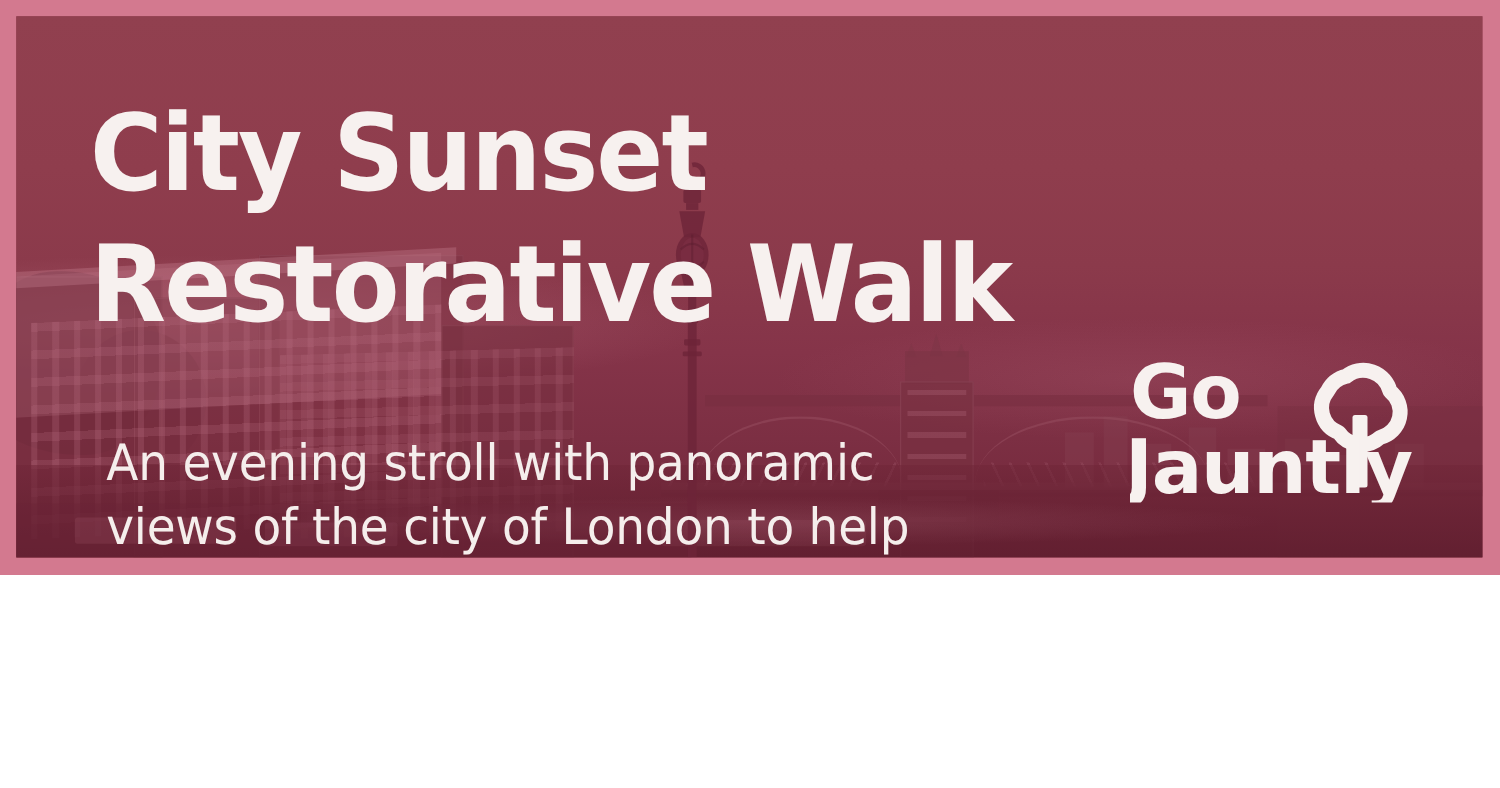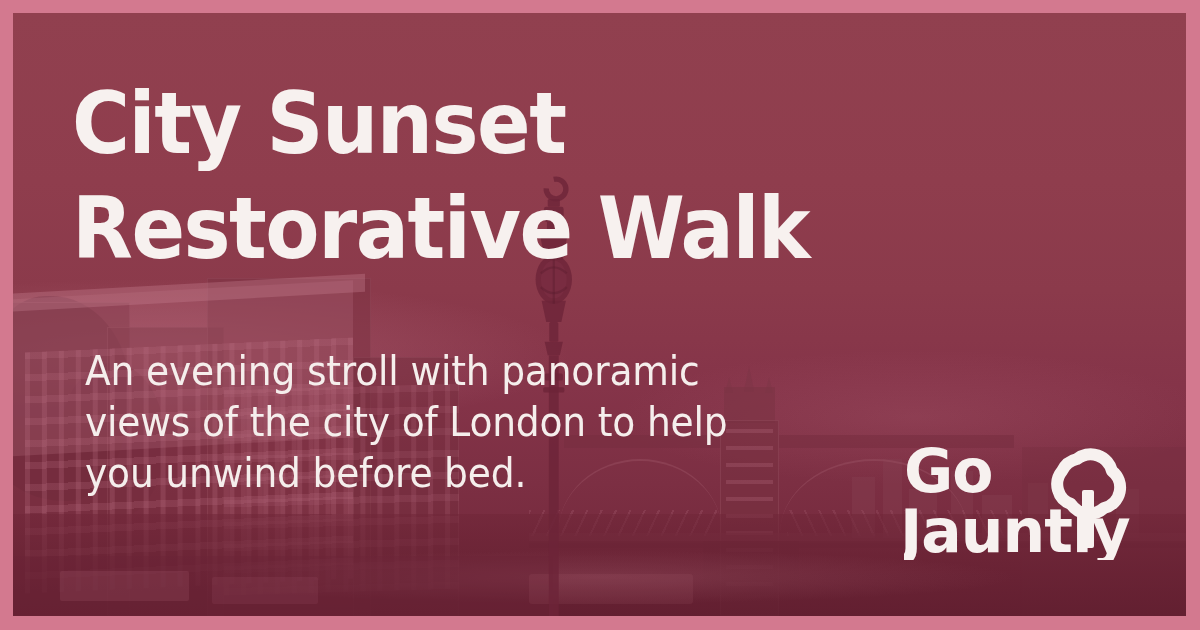--- a/index.html
+++ b/index.html
@@ -10,21 +10,21 @@
   body {
     width: 1200px;
     height: 630px;
     overflow: hidden;
     font-family: "Liberation Sans", sans-serif;
   }
 
   #card {
     position: relative;
     width: 1200px;
-    height: 630px;
+    height: 460px;
     box-sizing: border-box;
     background: #d3798f;
     padding: 13px 14px 14px 13px;
     overflow: hidden;
   }
 
   #stage {
     position: relative;
     width: 100%;
     height: 100%;
@@ -389,21 +389,21 @@
     letter-spacing: -0.2px;
     transform: scaleX(0.94);
     transform-origin: left top;
     white-space: pre-line;
   }
 
   
   #logo {
     position: absolute;
     right: 50px;
-    bottom: 56px;
+    bottom: 44px;
     width: 232px;
     height: 128px;
   }
   #logo svg { width: 100%; height: 100%; display: block; }
 </style>
 </head>
 <body>
 
 <div id="card">
   <div id="stage">

